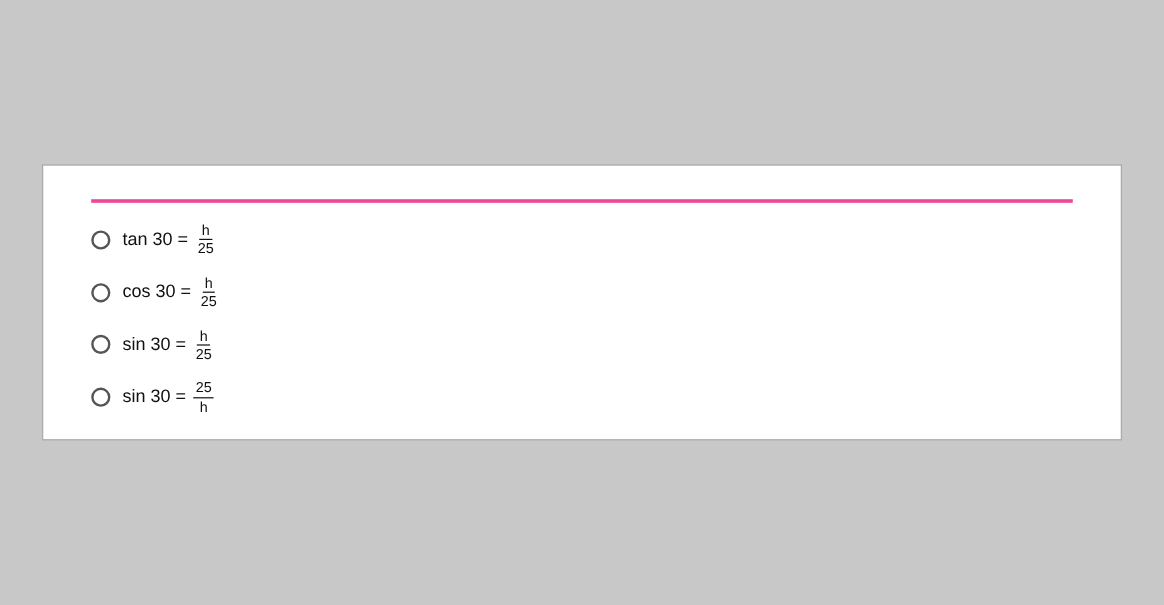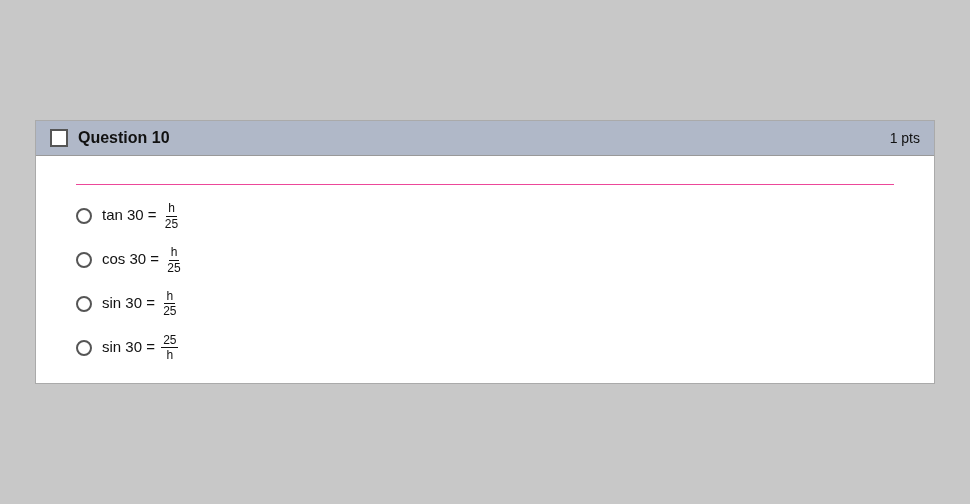--- a/index.html
+++ b/index.html
@@ -112,36 +112,29 @@
       padding: 0 2px;
       line-height: 1.2;
     }
 
     .fraction .denominator {
       padding: 0 2px;
       line-height: 1.2;
     }
 
     .options-area {
-      border-top: 1px solid #ec4899;
+      border-top: 3px solid #ec4899;
       padding-top: 16px;
     }
   </style>
 </head>
 <body>
 
 <div class="page-container">
 
-  <div class="question-header">
-    <div class="header-left">
-      <div class="checkbox-icon"></div>
-      <span class="question-title">Question 10</span>
-    </div>
-    <span class="pts-label">1 pts</span>
-  </div>
 
   <div class="question-body">
 
     <div class="options-area">
       <ul class="options-list">
 
         <li class="option-item">
           <div class="radio-circle"></div>
           <span class="option-text">
             tan 30 = <span class="fraction">

